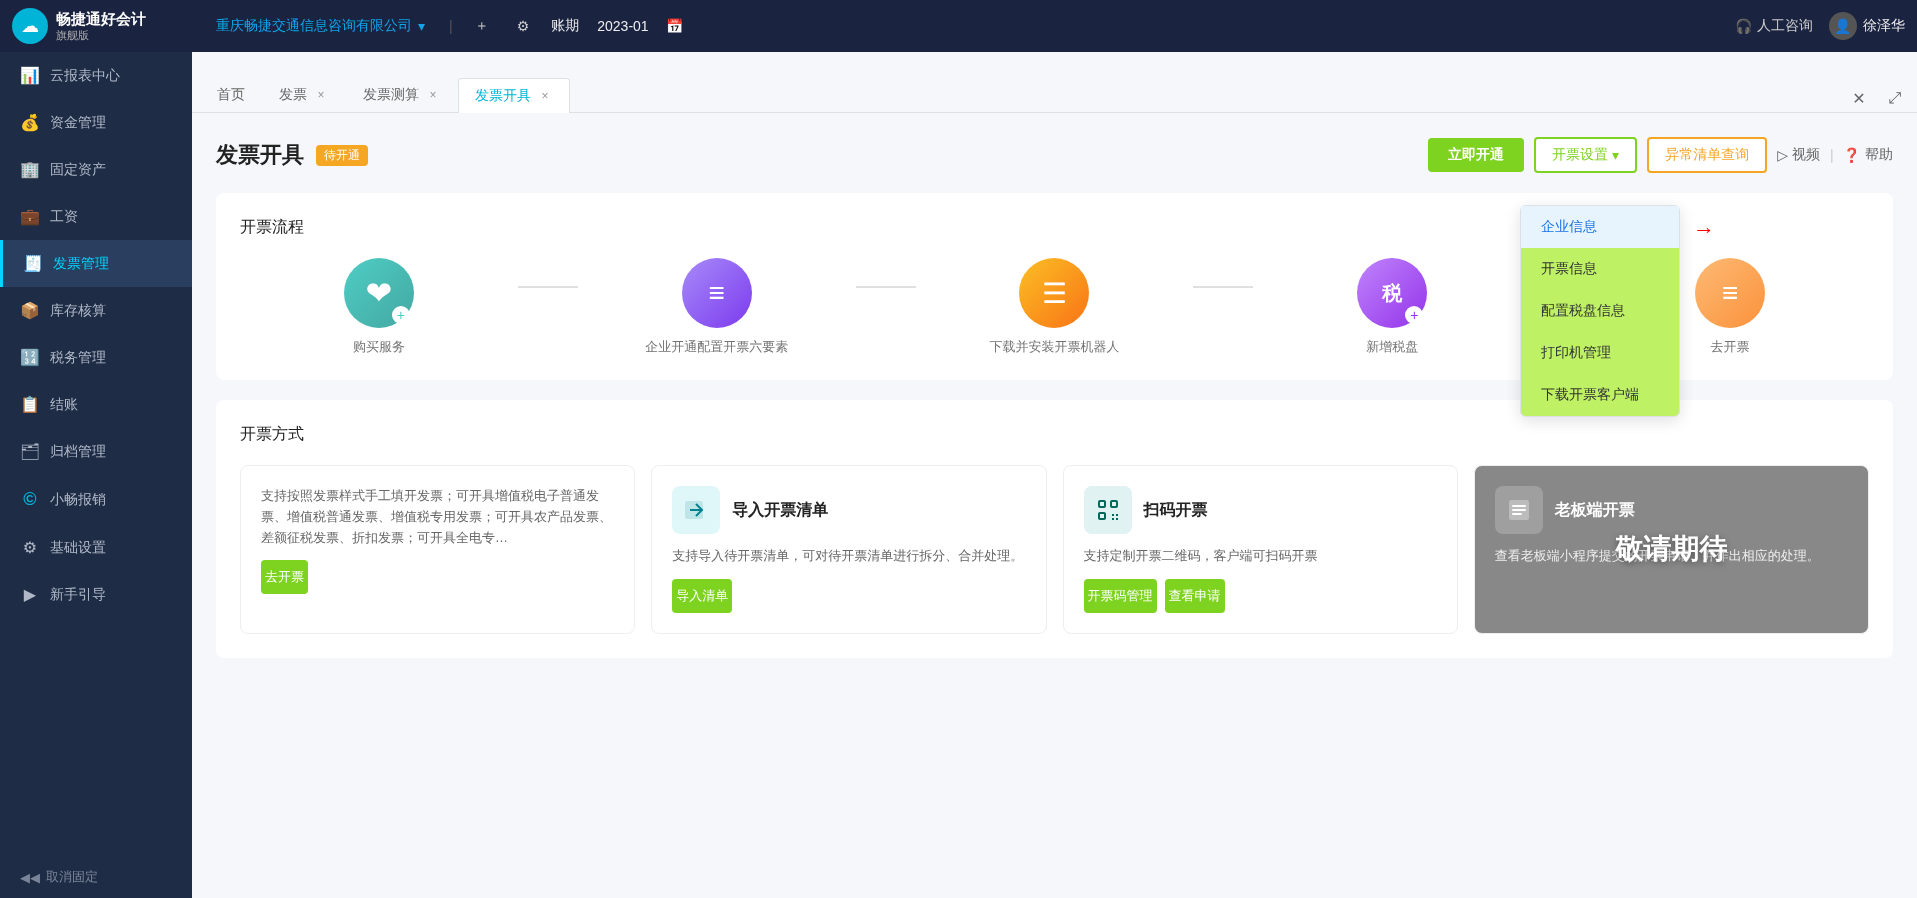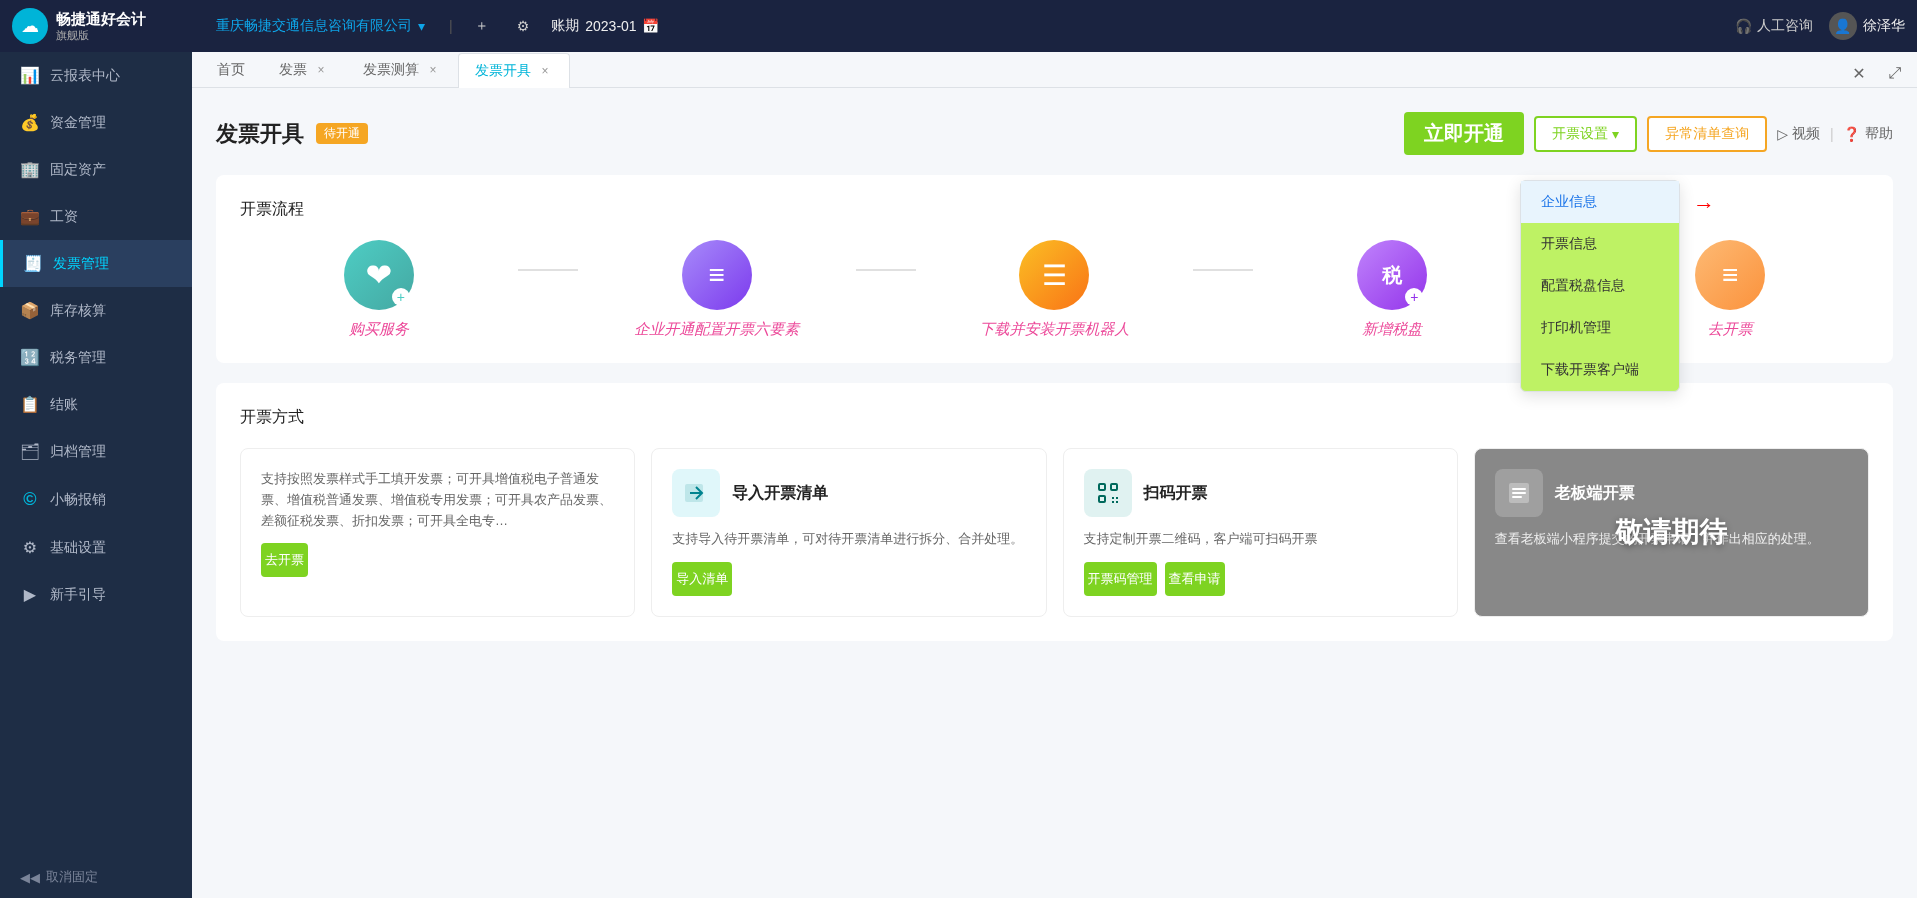--- a/index.html
+++ b/index.html
@@ -4,32 +4,32 @@
   <style>
     * { box-sizing: border-box; margin: 0; padding: 0; }
     body { font-family: 'Microsoft YaHei', Arial, sans-serif; font-size: 14px; background: #f0f2f5; overflow: hidden; }
 
     
     .app-container { display: flex; flex-direction: column; height: 898px; width: 1917px; }
     .top-bar { height: 52px; background: #1a2340; display: flex; align-items: center; padding: 0 12px; gap: 16px; flex-shrink: 0; }
     .main-layout { display: flex; flex: 1; overflow: hidden; }
     .sidebar { width: 192px; background: #1e2d45; flex-shrink: 0; display: flex; flex-direction: column; overflow-y: auto; }
     .content-area { flex: 1; display: flex; flex-direction: column; overflow: hidden; }
-    .tab-bar { height: 36px; background: #f5f7fa; border-bottom: 1px solid #dde1e6; display: flex; align-items: flex-end; padding-left: 8px; flex-shrink: 0; }
+    .tab-bar { height: 61px; background: #f5f7fa; border-bottom: 1px solid #dde1e6; display: flex; align-items: flex-end; padding-left: 8px; flex-shrink: 0; }
     .main-content { flex: 1; overflow-y: auto; padding: 24px; background: #f5f7fa; position: relative; }
 
     
     .logo-area { display: flex; align-items: center; gap: 8px; width: 180px; }
     .logo-icon { width: 36px; height: 36px; background: #00b4d8; border-radius: 50%; display: flex; align-items: center; justify-content: center; color: white; font-size: 18px; }
     .logo-text { color: white; font-size: 15px; font-weight: bold; line-height: 1.2; }
     .logo-sub { color: #aaa; font-size: 11px; }
     .company-selector { display: flex; align-items: center; gap: 6px; color: #0ea5e9; font-size: 14px; cursor: pointer; padding: 4px 8px; border-radius: 4px; }
     .top-divider { color: #555; }
     .top-icon-btn { color: #ccc; cursor: pointer; padding: 4px 6px; display: flex; align-items: center; gap: 4px; }
-    .period-display { color: #eee; font-size: 14px; display: flex; align-items: center; gap: 6px; }
+    .period-display { color: #eee; font-size: 14px; display: flex; align-items: center; gap: 18px; }
     .top-right { margin-left: auto; display: flex; align-items: center; gap: 16px; }
     .support-btn { color: #ccc; cursor: pointer; display: flex; align-items: center; gap: 4px; font-size: 14px; }
     .user-info { display: flex; align-items: center; gap: 6px; color: #eee; cursor: pointer; }
     .user-avatar { width: 28px; height: 28px; border-radius: 50%; background: #555; display: flex; align-items: center; justify-content: center; color: #ccc; font-size: 14px; }
 
     
     .sidebar-item { display: flex; align-items: center; gap: 10px; padding: 14px 20px; color: #b0b8c8; cursor: pointer; font-size: 14px; }
     .sidebar-item.active { background: #2a3f5f; color: #00d4ff; border-left: 3px solid #00d4ff; }
     .sidebar-icon { font-size: 16px; width: 20px; text-align: center; }
     .sidebar-bottom { padding: 12px 20px; color: #7a8499; font-size: 13px; cursor: pointer; display: flex; align-items: center; gap: 6px; margin-top: auto; }
@@ -38,40 +38,40 @@
     .tab-item { padding: 8px 16px; cursor: pointer; color: #666; border-top-left-radius: 4px; border-top-right-radius: 4px; display: flex; align-items: center; gap: 6px; font-size: 14px; border: 1px solid transparent; border-bottom: none; }
     .tab-item.active { background: white; color: #00b4d8; border-color: #dde1e6; border-bottom-color: white; margin-bottom: -1px; }
     .tab-close { font-size: 12px; color: #999; width: 16px; height: 16px; border-radius: 50%; display: flex; align-items: center; justify-content: center; }
 
     
     .page-header { display: flex; align-items: center; justify-content: space-between; margin-bottom: 20px; }
     .page-title-area { display: flex; align-items: center; gap: 12px; }
     .page-title { font-size: 22px; font-weight: bold; color: #222; }
     .status-badge { background: #f5a623; color: white; padding: 2px 8px; border-radius: 4px; font-size: 12px; }
     .header-actions { display: flex; align-items: center; gap: 10px; position: relative; }
-    .btn-primary { background: #7ed321; color: white; border: none; padding: 8px 20px; border-radius: 4px; cursor: pointer; font-size: 20px; font-weight: bold; }
+    .btn-primary { background: #7ed321; color: white; border: none; padding: 8px 20px; border-radius: 4px; cursor: pointer; font-size: 14px; font-weight: bold; }
     .btn-outline { background: white; color: #7ed321; border: 2px solid #7ed321; padding: 7px 16px; border-radius: 4px; cursor: pointer; font-size: 14px; display: flex; align-items: center; gap: 4px; }
     .btn-outline-yellow { background: white; color: #f5a623; border: 2px solid #f5a623; padding: 7px 16px; border-radius: 4px; cursor: pointer; font-size: 14px; }
     .btn-link { background: none; border: none; color: #666; cursor: pointer; font-size: 14px; display: flex; align-items: center; gap: 4px; }
 
     
     .section { background: white; border-radius: 8px; padding: 24px; margin-bottom: 20px; }
     .section-title { font-size: 16px; font-weight: normal; color: #222; margin-bottom: 20px; }
 
     
     .flow-steps { display: flex; align-items: center; gap: 0; }
     .flow-step { display: flex; flex-direction: column; align-items: center; gap: 10px; flex: 1; }
     .flow-connector { width: 60px; height: 2px; background: #e0e0e0; margin-bottom: 40px; flex-shrink: 0; }
     .step-icon { width: 70px; height: 70px; border-radius: 50%; display: flex; align-items: center; justify-content: center; font-size: 28px; }
     .step-icon.teal { background: linear-gradient(135deg, #4ecdc4, #44a8a2); }
     .step-icon.purple { background: linear-gradient(135deg, #a78bfa, #7c3aed); }
     .step-icon.orange { background: linear-gradient(135deg, #fbbf24, #f97316); }
     .step-icon.violet { background: linear-gradient(135deg, #c084fc, #9333ea); }
     .step-icon.peach { background: linear-gradient(135deg, #fdba74, #fb923c); }
-    .step-label { font-size: 15px; color: #ec4899; text-align: center; font-style: italic; }
+    .step-label { font-size: 13px; color: #737373; text-align: center; }
 
     
     .method-cards { display: grid; grid-template-columns: repeat(4, 1fr); gap: 16px; }
     .method-card { background: white; border: 1px solid #eee; border-radius: 8px; padding: 20px; display: flex; flex-direction: column; gap: 12px; }
     .method-card-header { display: flex; align-items: center; gap: 12px; }
     .method-icon { width: 48px; height: 48px; border-radius: 8px; display: flex; align-items: center; justify-content: center; font-size: 24px; }
     .method-icon.blue { background: #e3f2fd; color: #1565c0; }
     .method-icon.cyan { background: #e0f7fa; color: #00838f; }
     .method-icon.teal { background: #e0f2f1; color: #00695c; }
     .method-name { font-size: 16px; font-weight: bold; color: #222; }

